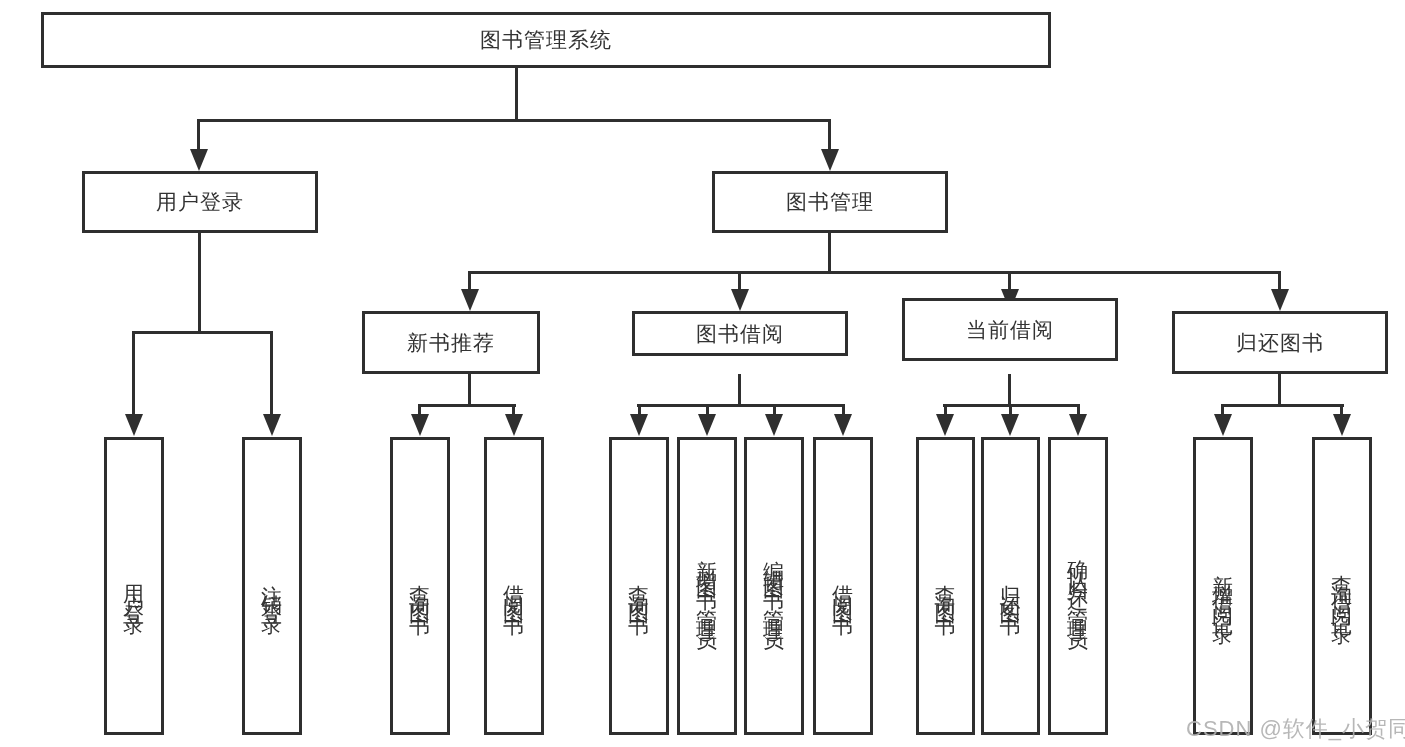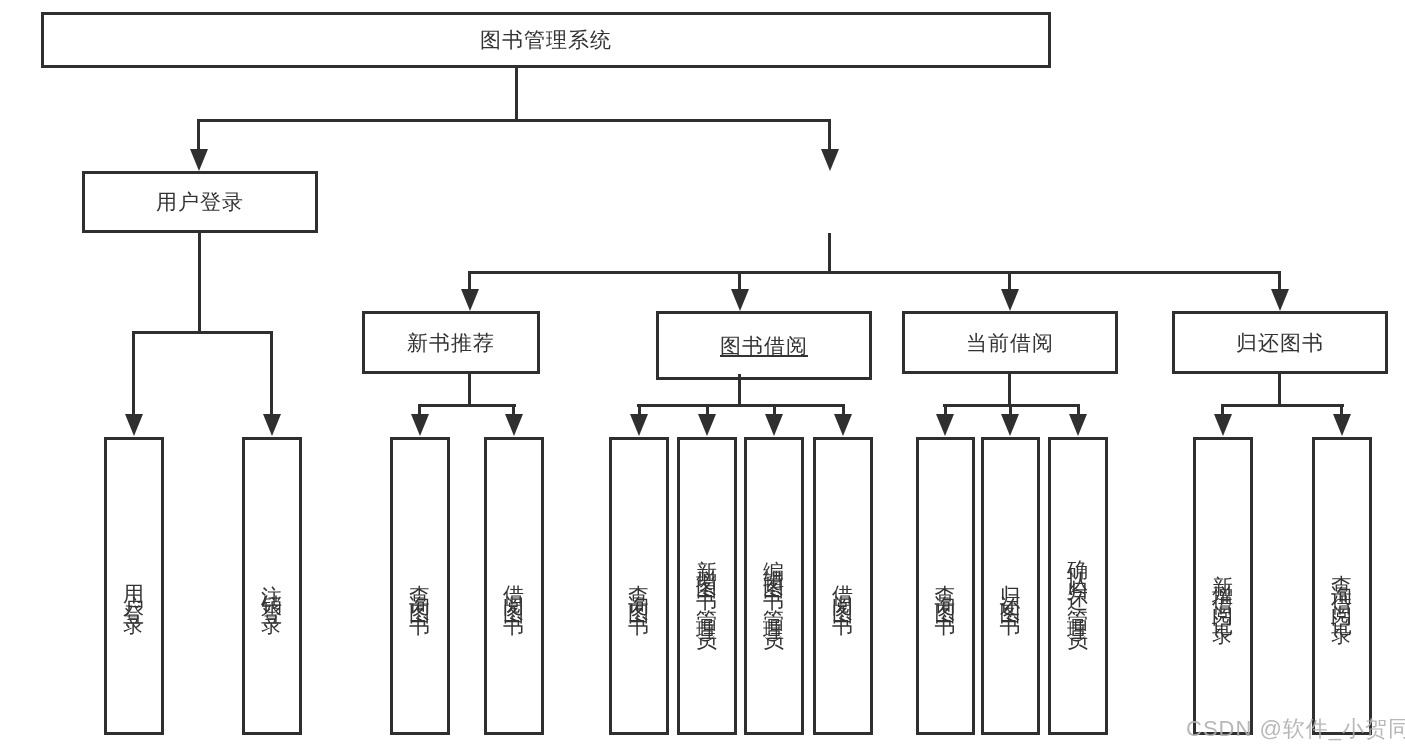--- a/index.html
+++ b/index.html
@@ -55,42 +55,43 @@
   <div class="box" style="left:12px;top:12px;width:1010px;height:56px;margin-left:29px;">图书管理系统</div>
 
   <div class="line" style="left:515px;top:68px;width:3px;height:54px;"></div>
   <div class="line" style="left:197px;top:119px;width:634px;height:3px;"></div>
   <div class="line" style="left:197px;top:119px;width:3px;height:32px;"></div>
   <div class="arrow" style="left:190px;top:149px;"></div>
   <div class="line" style="left:828px;top:119px;width:3px;height:32px;"></div>
   <div class="arrow" style="left:821px;top:149px;"></div>
 
   <div class="box" style="left:82px;top:171px;width:236px;height:62px;">用户登录</div>
+  <div class="box" style="left:712px;top:171px;width:236px;height:62px;">图书管理</div>
 
   <div class="line" style="left:198px;top:233px;width:3px;height:101px;"></div>
   <div class="line" style="left:132px;top:331px;width:141px;height:3px;"></div>
   <div class="line" style="left:132px;top:331px;width:3px;height:85px;"></div>
   <div class="arrow" style="left:125px;top:414px;"></div>
   <div class="line" style="left:270px;top:331px;width:3px;height:85px;"></div>
   <div class="arrow" style="left:263px;top:414px;"></div>
 
   <div class="line" style="left:828px;top:233px;width:3px;height:40px;"></div>
   <div class="line" style="left:469px;top:271px;width:812px;height:3px;"></div>
   <div class="line" style="left:468px;top:271px;width:3px;height:20px;"></div>
   <div class="arrow" style="left:461px;top:289px;"></div>
   <div class="line" style="left:738px;top:271px;width:3px;height:20px;"></div>
   <div class="arrow" style="left:731px;top:289px;"></div>
   <div class="line" style="left:1008px;top:271px;width:3px;height:20px;"></div>
   <div class="arrow" style="left:1001px;top:289px;"></div>
   <div class="line" style="left:1278px;top:271px;width:3px;height:20px;"></div>
   <div class="arrow" style="left:1271px;top:289px;"></div>
 
   <div class="box" style="left:362px;top:311px;width:178px;height:63px;">新书推荐</div>
-  <div class="box" style="left:656px;top:311px;width:216px;height:69px;text-decoration:underline;">图书借阅</div>
-  <div class="box" style="left:902px;top:311px;width:216px;height:63px;">当前借阅</div>
+  <div class="box" style="left:632px;top:311px;width:216px;height:45px;">图书借阅</div>
+  <div class="box" style="left:902px;top:298px;width:216px;height:63px;">当前借阅</div>
   <div class="box" style="left:1172px;top:311px;width:216px;height:63px;">归还图书</div>
 
   <div class="line" style="left:468px;top:374px;width:3px;height:33px;"></div>
   <div class="line" style="left:418px;top:404px;width:98px;height:3px;"></div>
   <div class="line" style="left:418px;top:404px;width:3px;height:13px;"></div>
   <div class="arrow" style="left:411px;top:414px;"></div>
   <div class="line" style="left:512px;top:404px;width:3px;height:13px;"></div>
   <div class="arrow" style="left:505px;top:414px;"></div>
 
   <div class="line" style="left:738px;top:374px;width:3px;height:33px;"></div>

